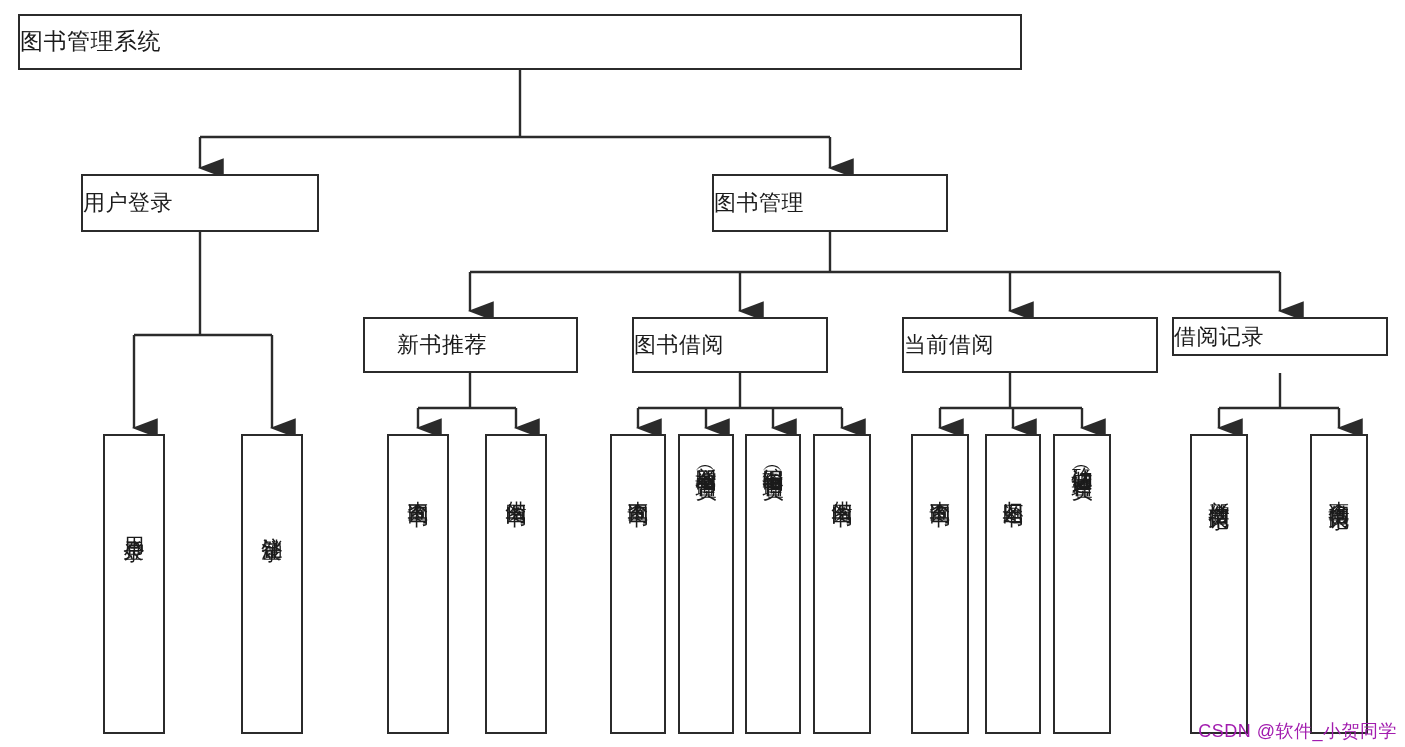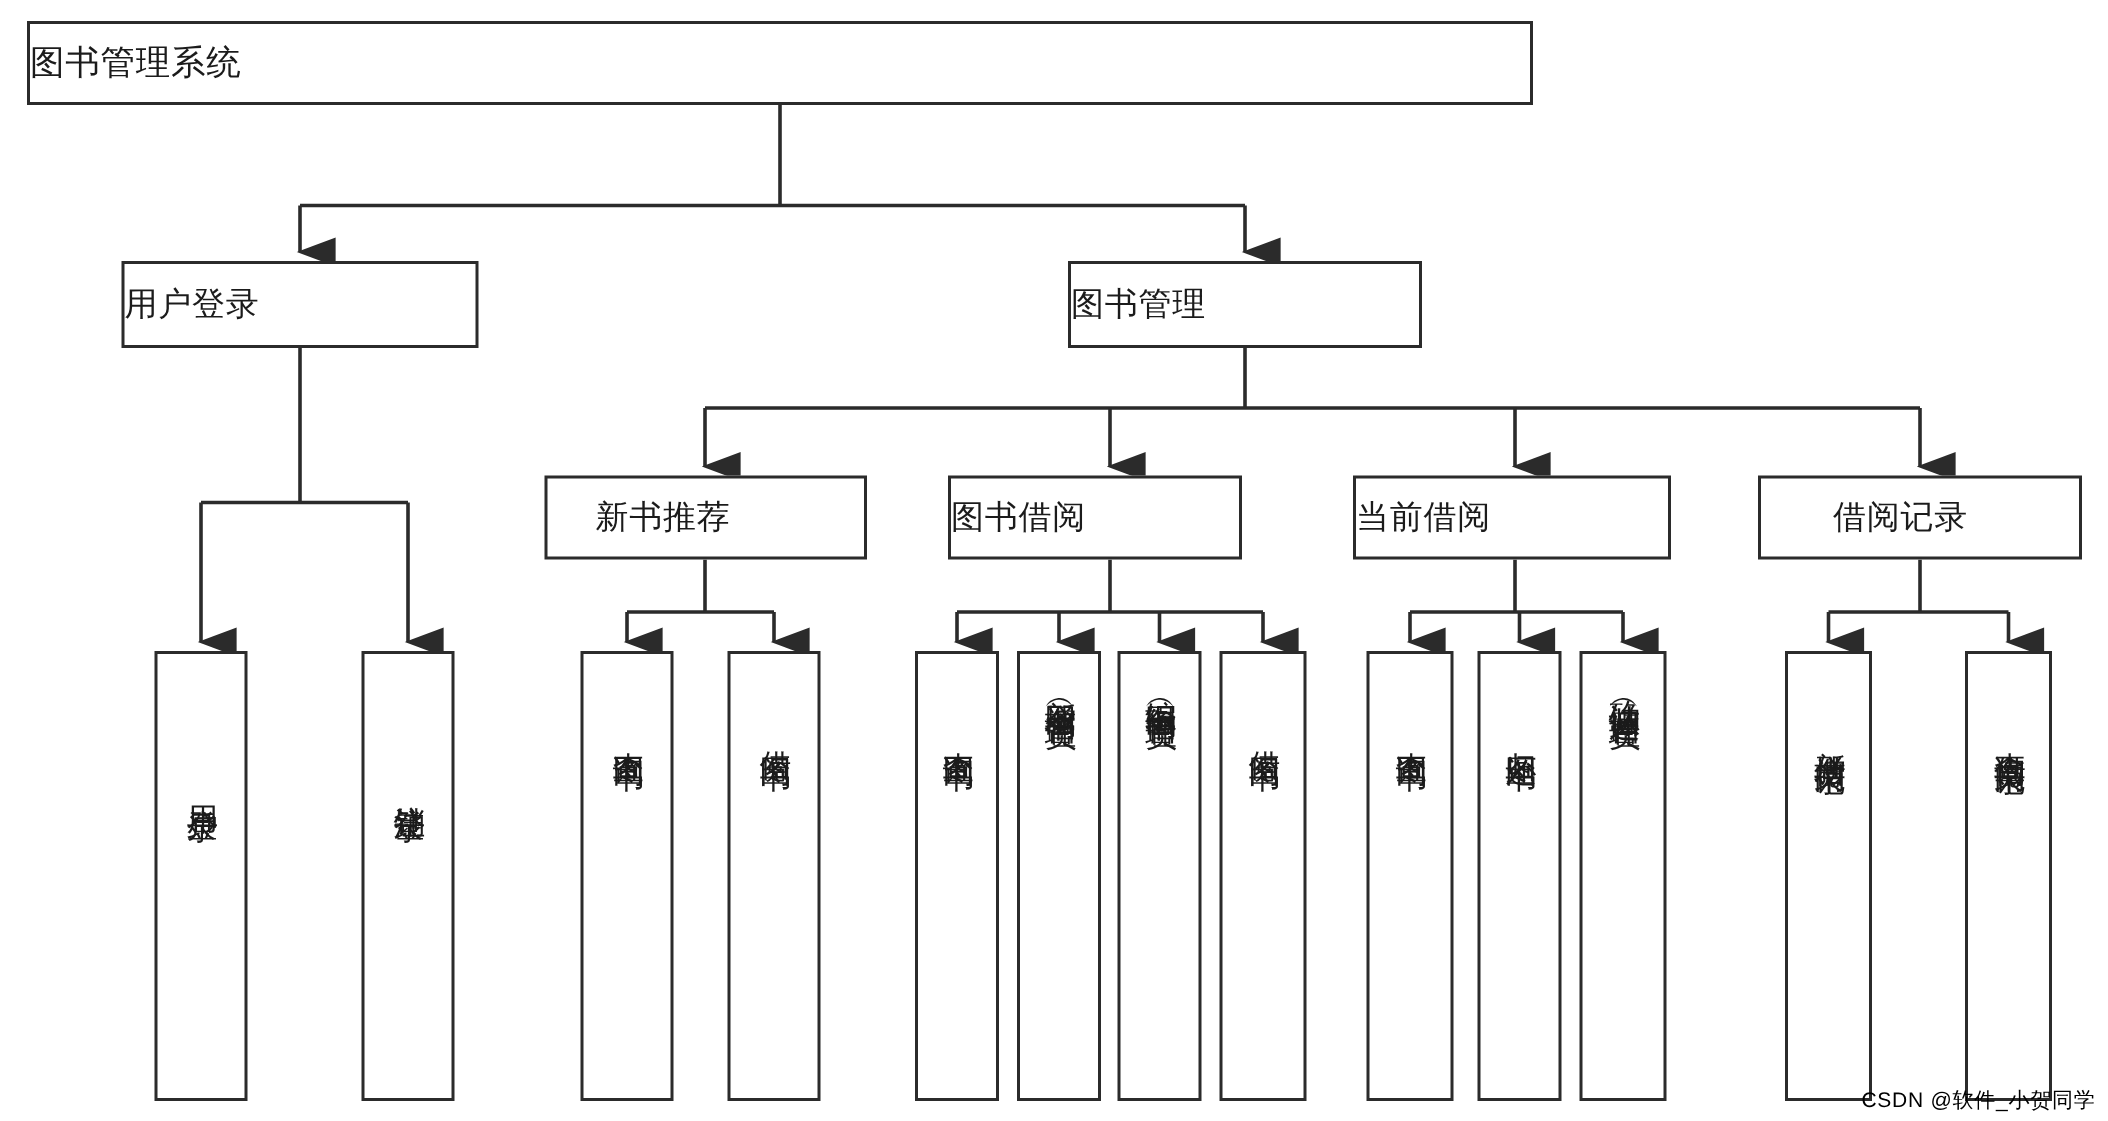--- a/index.html
+++ b/index.html
@@ -66,22 +66,22 @@
   .conn {
     stroke: #2b2b2b;
     stroke-width: 2.4;
     fill: none;
   }
   .arrow-head { fill: #2b2b2b; }
   #watermark {
     position: absolute;
     right: 8px;
     bottom: 4px;
-    font-size: 14px;
-    color: #000000;
+    font-size: 18px;
+    color: #a21caf;
     white-space: nowrap;
     letter-spacing: 0.5px;
   }
 </style>
 </head>
 <body>
 
 <div id="diagram-root">
 
   <svg class="connectors" viewBox="0 0 1405 747" preserveAspectRatio="none">
@@ -142,24 +142,24 @@
   <div class="node-box" style="left: 712px; top: 174px; width: 236px; height: 58px;">
     <span class="node-label">图书管理</span>
   </div>
 
   <div class="node-box" style="left: 363px; top: 317px; width: 215px; height: 56px; padding-left: 32px;">
     <span class="node-label">新书推荐</span>
   </div>
   <div class="node-box" style="left: 632px; top: 317px; width: 196px; height: 56px;">
     <span class="node-label">图书借阅</span>
   </div>
-  <div class="node-box" style="left: 902px; top: 317px; width: 212px; height: 56px;">
+  <div class="node-box" style="left: 902px; top: 317px; width: 256px; height: 56px;">
     <span class="node-label">当前借阅</span>
   </div>
-  <div class="node-box" style="left: 1172px; top: 317px; width: 216px; height: 56px; padding-left: 48px;">
+  <div class="node-box" style="left: 1172px; top: 317px; width: 216px; height: 39px;">
     <span class="node-label">借阅记录</span>
   </div>
 
   <div class="node-box leaf-box mid" style="left: 103px; top: 434px; width: 62px; height: 300px;">
     <span class="node-label vertical">用户登录</span>
   </div>
   <div class="node-box leaf-box mid" style="left: 241px; top: 434px; width: 62px; height: 300px;">
     <span class="node-label vertical">注销登录</span>
   </div>
   <div class="node-box leaf-box near" style="left: 387px; top: 434px; width: 62px; height: 300px;">

